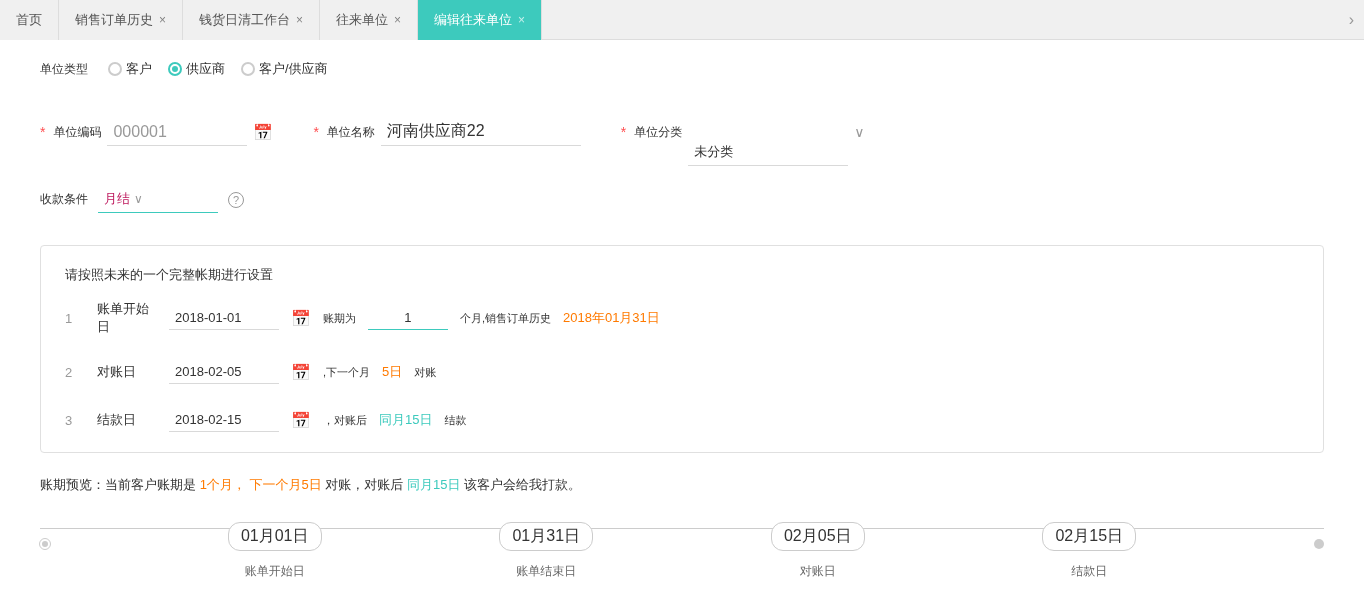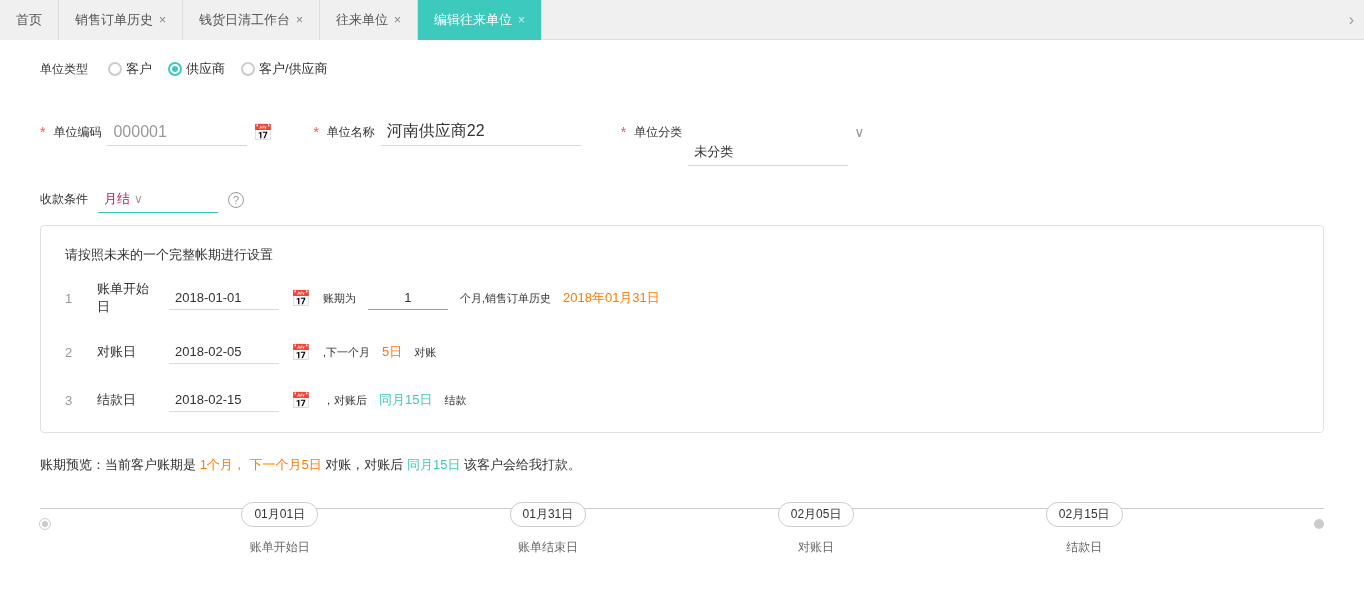--- a/index.html
+++ b/index.html
@@ -153,21 +153,21 @@
     .dropdown-arrow {
       color: #999;
       cursor: pointer;
     }
 
     
     .payment-row {
       display: flex;
       align-items: center;
       gap: 10px;
-      margin-bottom: 12px;
+      margin-bottom: 32px;
     }
     .payment-select {
       display: flex;
       align-items: center;
       gap: 4px;
       border-bottom: 1px solid #3dcabd;
       padding: 4px 6px;
       cursor: pointer;
       width: 120px;
     }
@@ -298,21 +298,21 @@
       border: 2px solid #fff;
       outline: 1px solid #ccc;
       z-index: 1;
       margin-top: 11px;
     }
     .tl-pill {
       background: #fff;
       border: 1px solid #ccc;
       border-radius: 12px;
       padding: 3px 12px;
-      font-size: 12px;
+      font-size: 16px;
       color: #333;
       white-space: nowrap;
       z-index: 1;
     }
     .tl-label {
       font-size: 12px;
       color: #666;
       margin-top: 4px;
     }
     .tl-end-dot {

